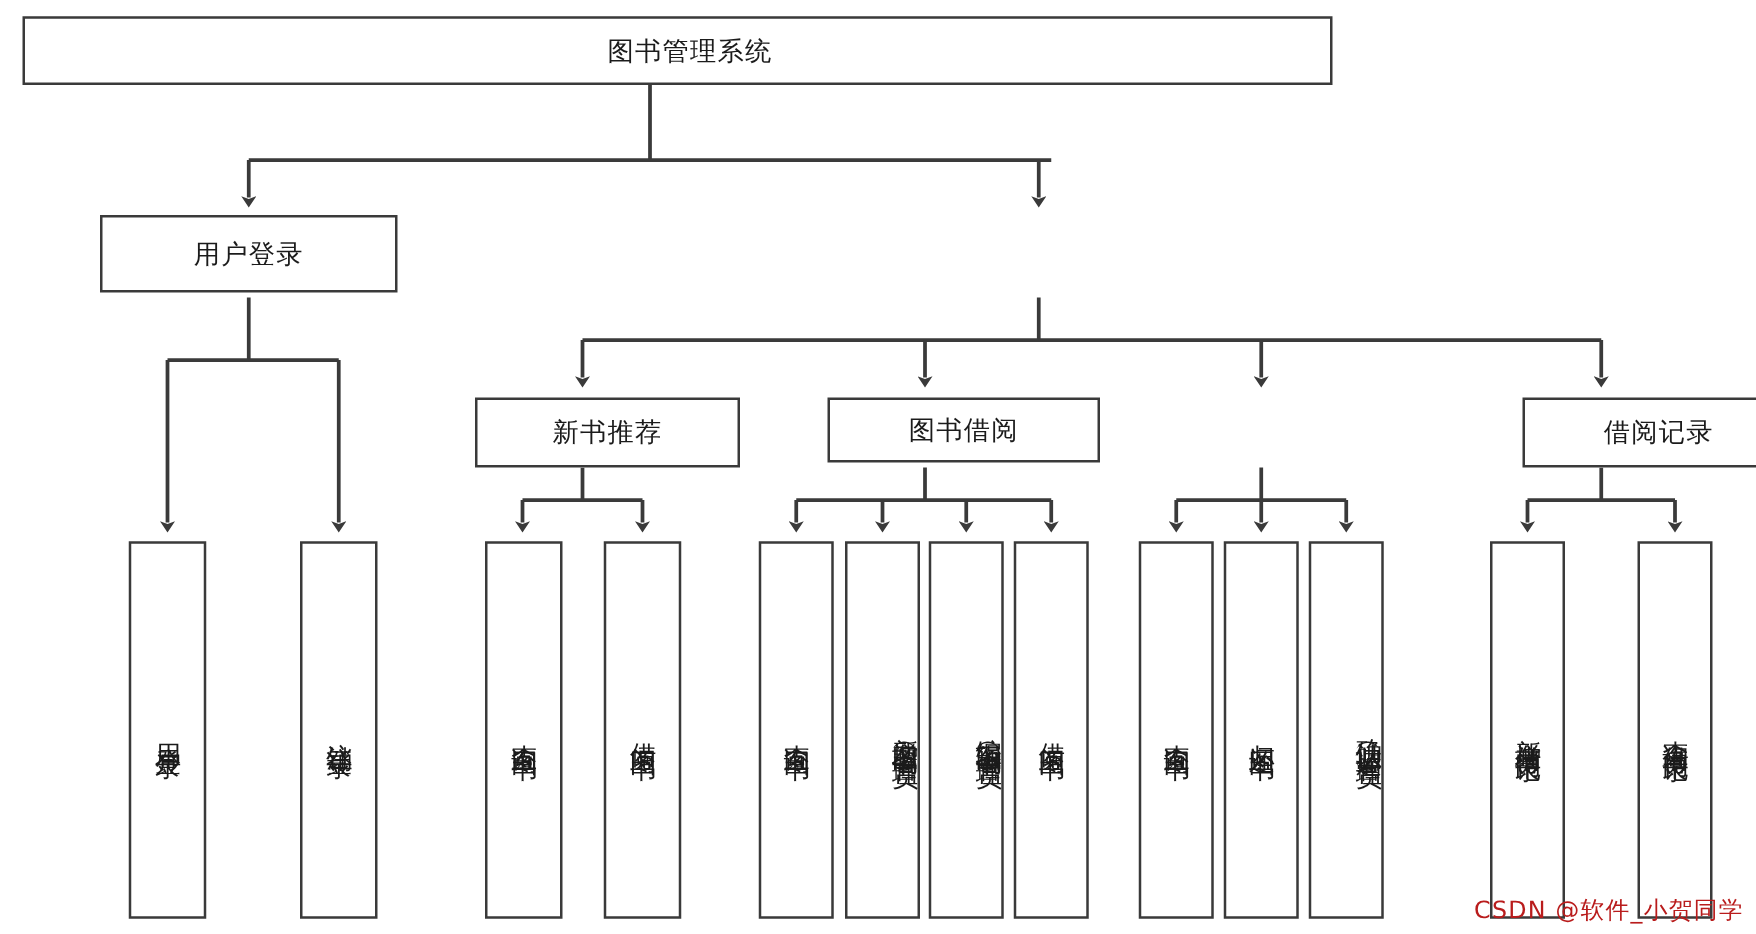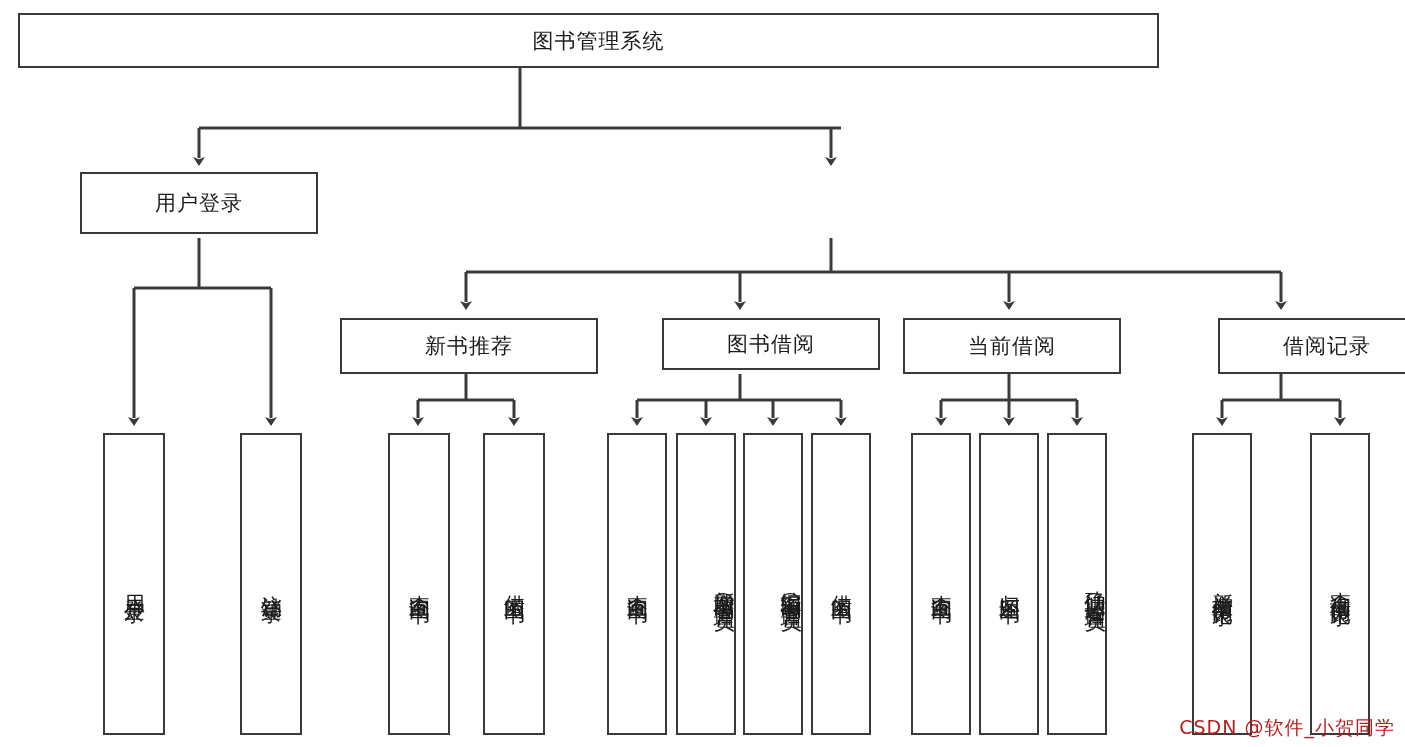--- a/index.html
+++ b/index.html
@@ -116,36 +116,33 @@
       <path d="M1009,400 L1009,418" marker-end="url(#arrow)"></path>
       <path d="M1077,400 L1077,418" marker-end="url(#arrow)"></path>
 
       <path d="M1281,374 L1281,400"></path>
       <path d="M1222,400 L1340,400"></path>
       <path d="M1222,400 L1222,418" marker-end="url(#arrow)"></path>
       <path d="M1340,400 L1340,418" marker-end="url(#arrow)"></path>
     </g>
   </svg>
 
-  <div class="node horiz" style="left:18px; top:13px; width:1141px; height:55px;padding-left:20px;">
+  <div class="node horiz" style="left:18px; top:13px; width:1048px; height:55px;padding-left:20px;">
     <span>图书管理系统</span>
   </div>
 
   <div class="node horiz" style="left:80px; top:172px; width:238px; height:62px;">
     <span>用户登录</span>
   </div>
 
-  <div class="node horiz" style="left:340px; top:318px; width:258px; height:56px;">
+  <div class="node horiz" style="left:380px; top:318px; width:212px; height:56px;">
     <span>新书推荐</span>
   </div>
   <div class="node horiz" style="left:662px; top:318px; width:218px; height:52px;">
     <span>图书借阅</span>
-  </div>
-  <div class="node horiz" style="left:903px; top:318px; width:218px; height:56px;">
-    <span>当前借阅</span>
   </div>
   <div class="node horiz" style="left:1172px; top:318px; width:218px; height:56px;margin-left:46px;">
     <span>借阅记录</span>
   </div>
 
   <div class="node vert mid" style="left:103px; top:433px; width:62px; height:302px;">
     <span class="vtext">用户登录</span>
   </div>
   <div class="node vert mid" style="left:240px; top:433px; width:62px; height:302px;">
     <span class="vtext">注销登录</span>

